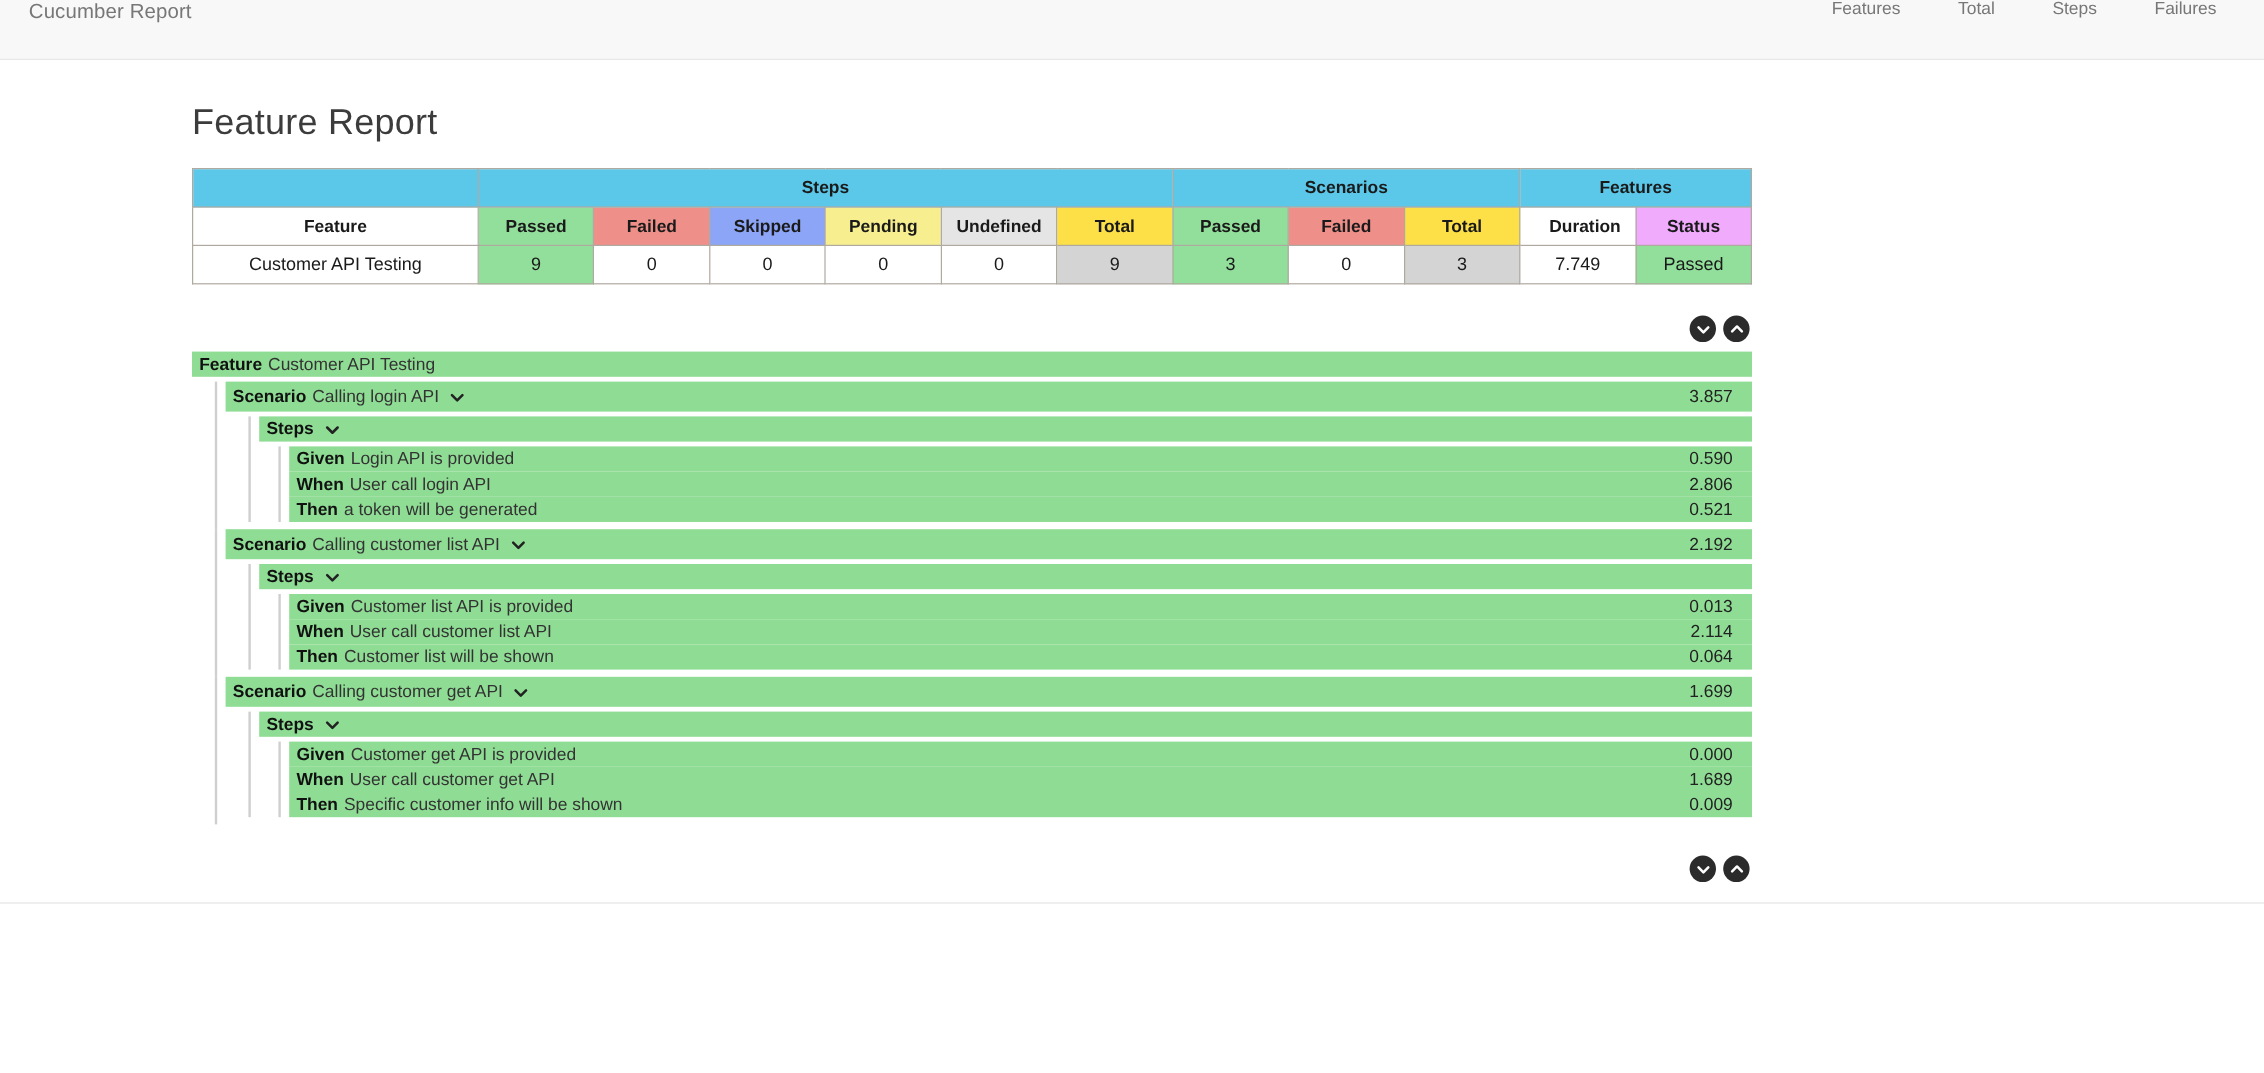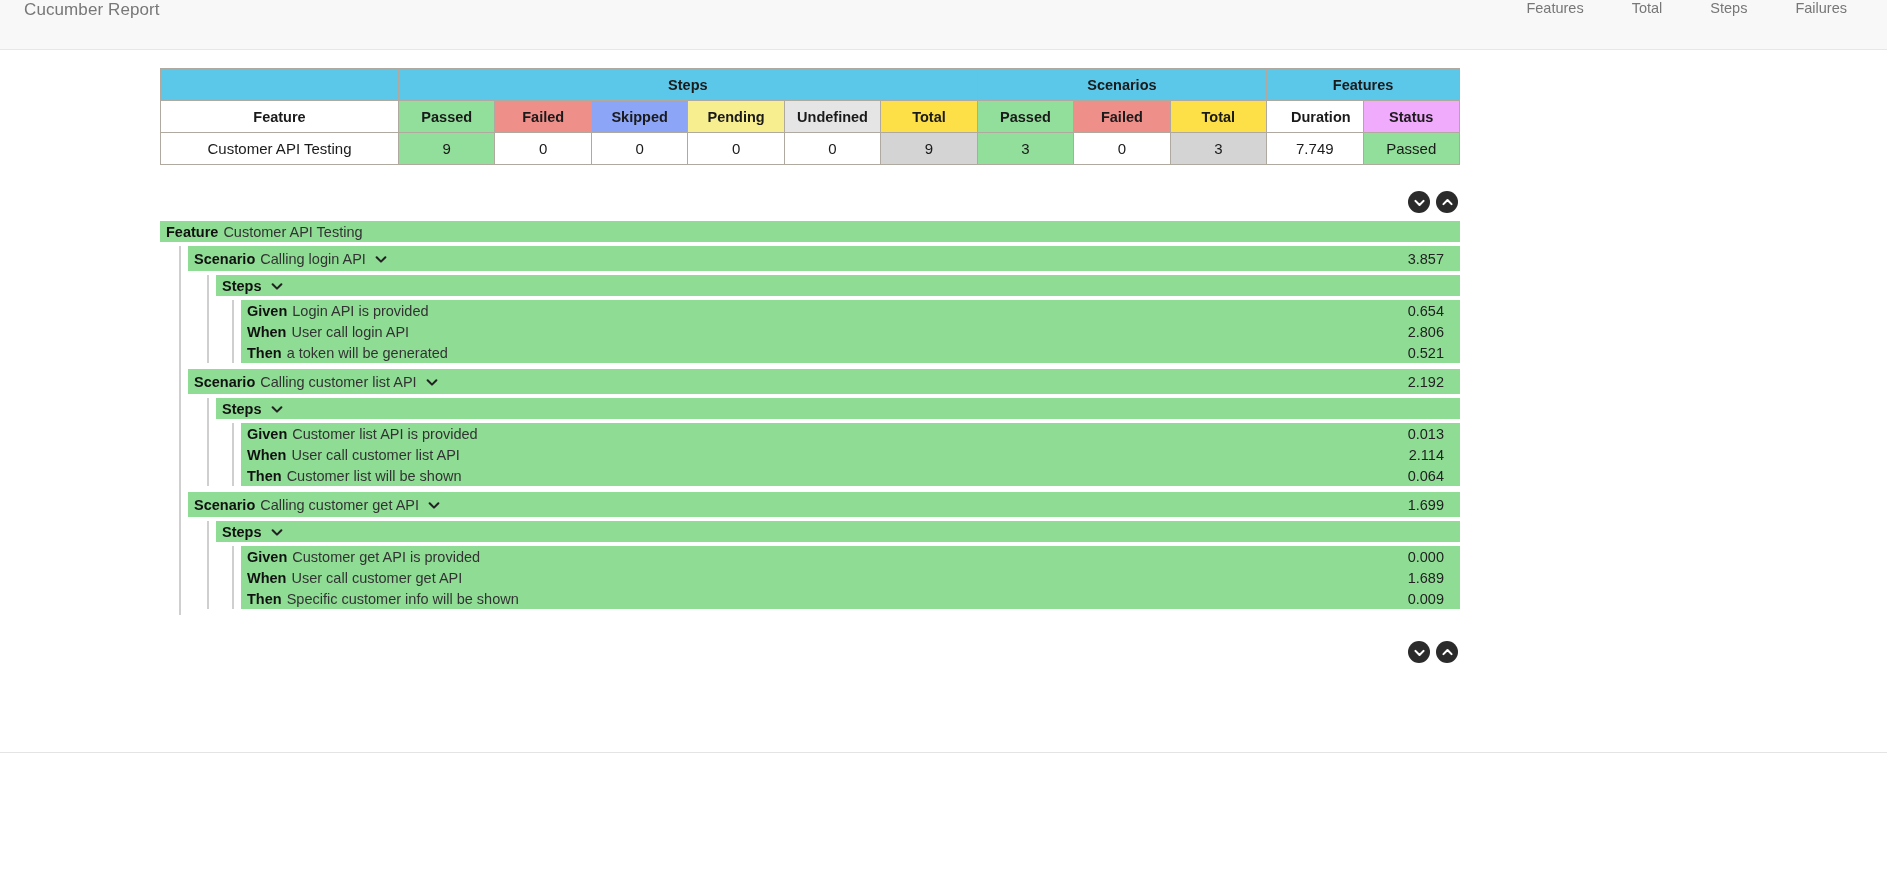--- a/index.html
+++ b/index.html
@@ -214,20 +214,21 @@
     <div class="nav-link">Features</div>
     <div class="nav-link">Total</div>
     <div class="nav-link">Steps</div>
     <div class="nav-link">Failures</div>
   </div>
 </div>
 
 <div class="page">
   <div class="content">
 
+    <h1 class="page-title">Feature Report</h1>
 
     <div class="summary-wrap">
       <table class="summary">
         <thead>
           <tr>
             <th class="grp blank" style="width:238px;"></th>
             <th class="grp" colspan="6">Steps</th>
             <th class="grp" colspan="3">Scenarios</th>
             <th class="grp" colspan="2">Features</th>
           </tr>
@@ -302,21 +303,21 @@
             <span class="chev">
               <svg width="14" height="14" viewBox="0 0 16 16">
                   <path d="M3 6 L8 11 L13 6" stroke="#222" stroke-width="2.4" fill="none" stroke-linecap="round" stroke-linejoin="round"></path>
                 </svg>
             </span>
           </div>
           <div class="steps-list">
             <div class="step-row">
               <span class="kw">Given</span>
               <span class="txt">Login API is provided</span>
-              <span class="time">0.654</span>
+              <span class="time">0.590</span>
             </div>
             <div class="step-row">
               <span class="kw">When</span>
               <span class="txt">User call login API</span>
               <span class="time">2.806</span>
             </div>
             <div class="step-row">
               <span class="kw">Then</span>
               <span class="txt">a token will be generated</span>
               <span class="time">0.521</span>

